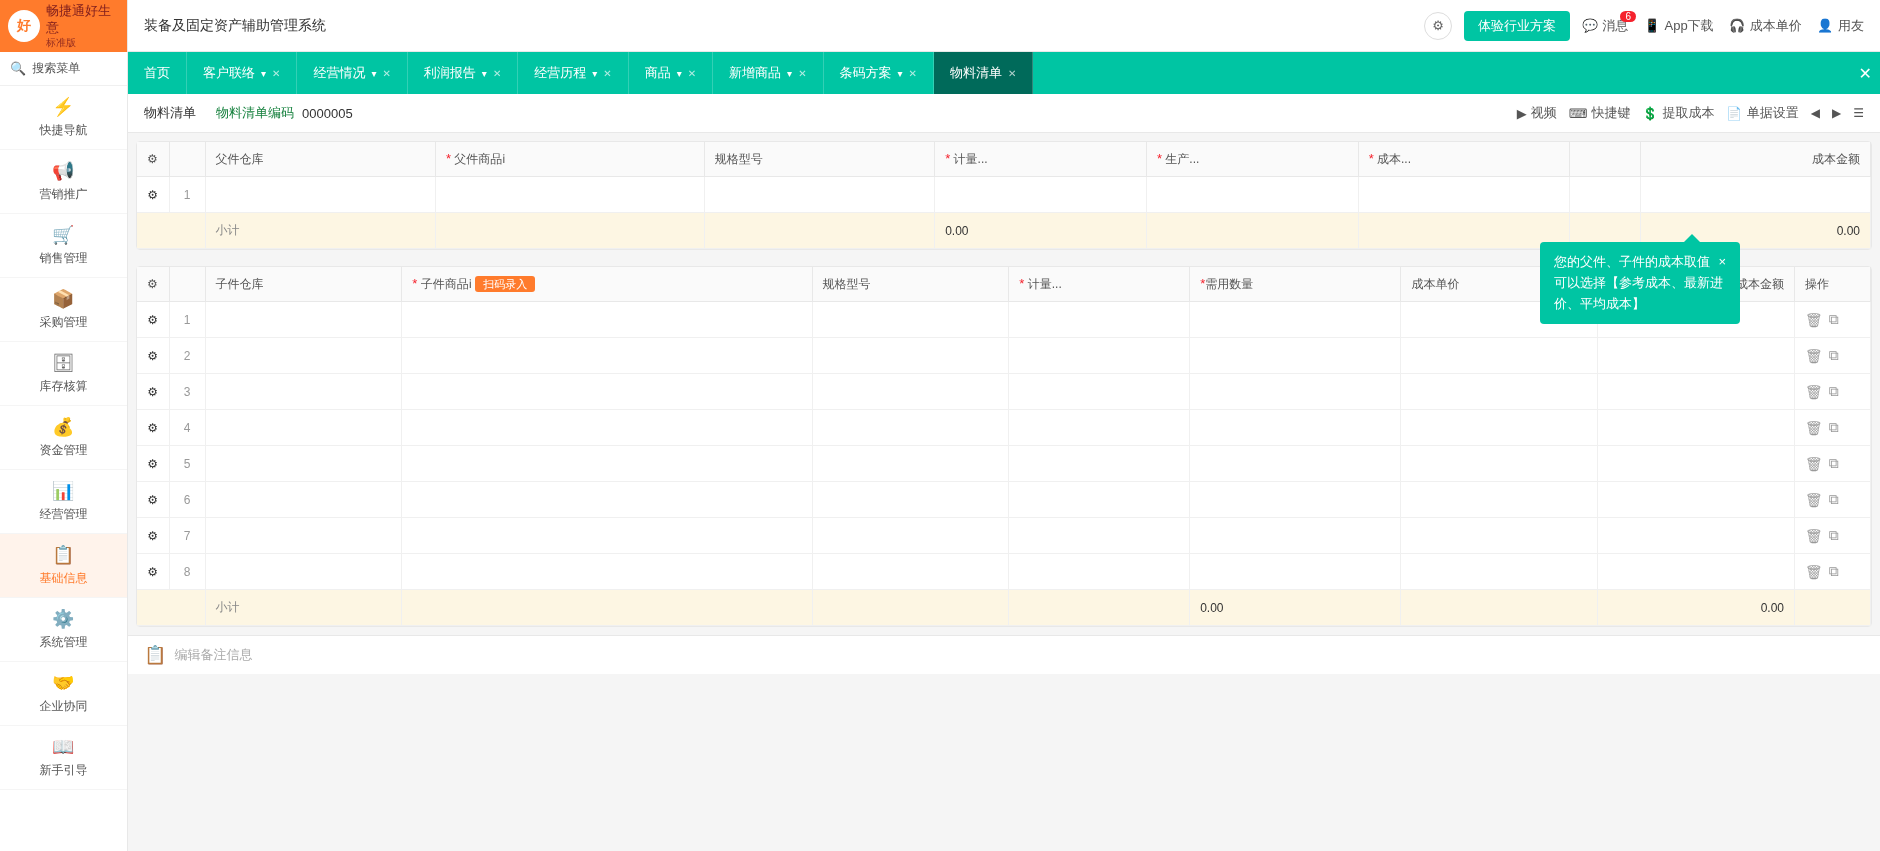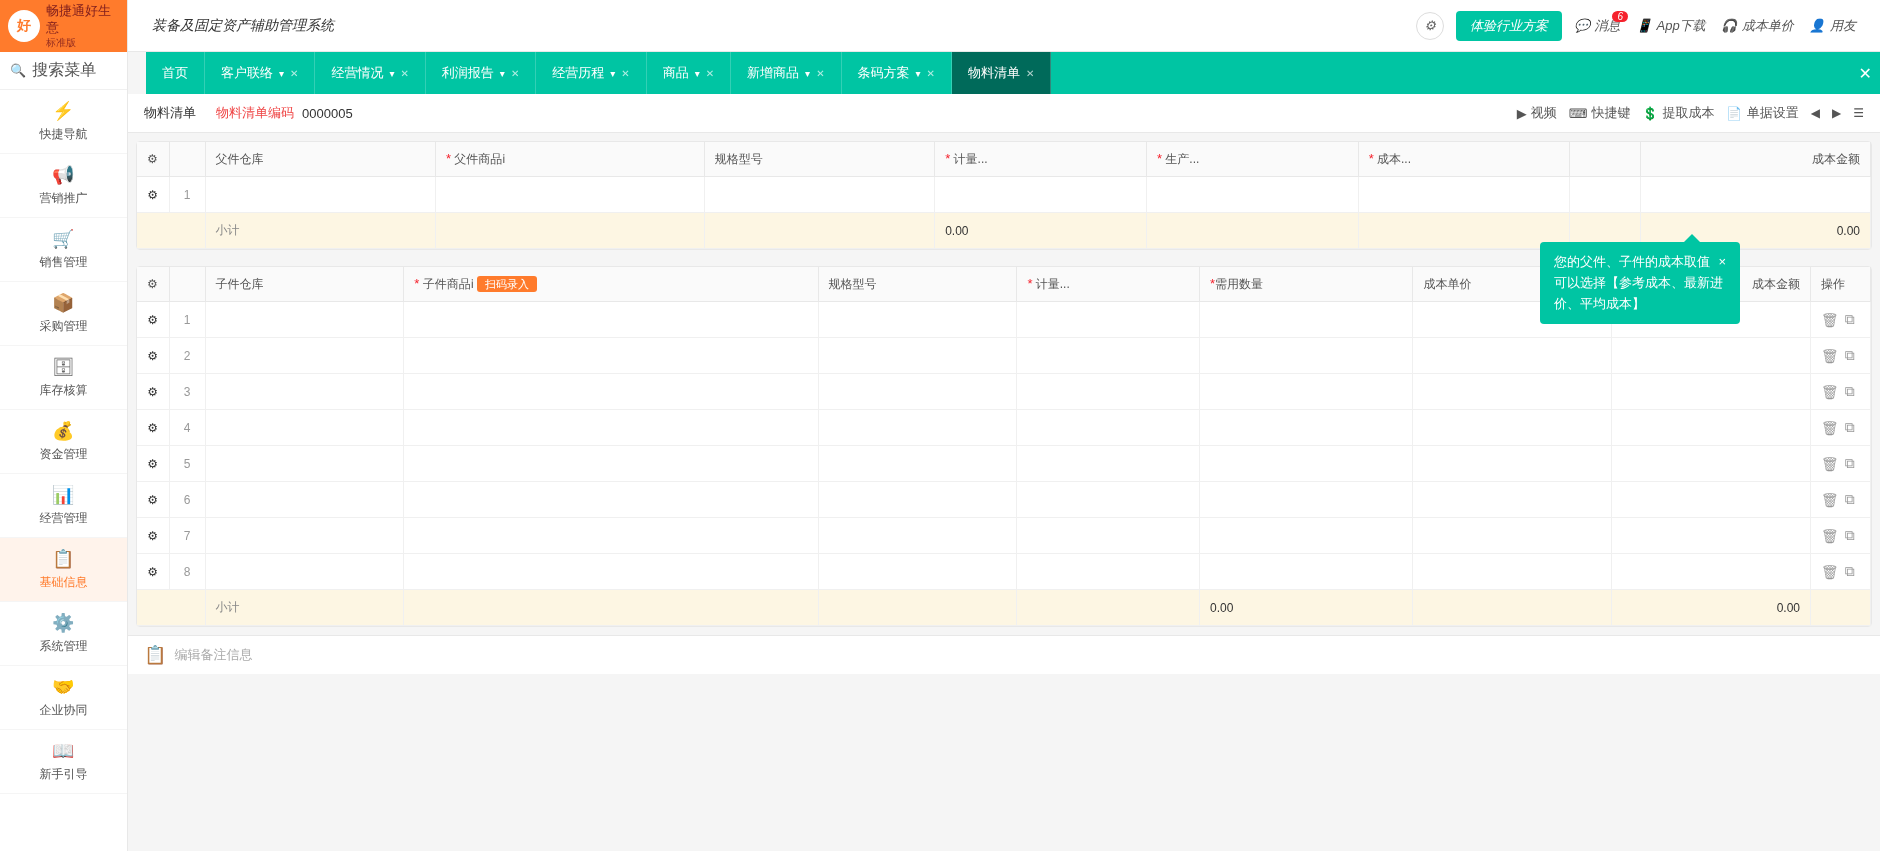--- a/index.html
+++ b/index.html
@@ -62,24 +62,23 @@
 
     
     .main { flex: 1; display: flex; flex-direction: column; overflow: hidden; }
 
     
     .topbar {
       background: #fff;
       height: 52px;
       display: flex;
       align-items: center;
-      padding: 0 24px;
+      padding: 0 16px;
       border-bottom: 1px solid #e8e8e8;
       gap: 12px;
-      font-style: italic;
     }
     .topbar-title { font-size: 14px; color: #333; flex: 1; }
     .topbar-settings-btn {
       width: 28px; height: 28px;
       border-radius: 50%;
       border: 1px solid #ddd;
       display: flex; align-items: center; justify-content: center;
       cursor: pointer; color: #666;
     }
     .topbar-trial-btn {
@@ -97,21 +96,20 @@
 
     
     .nav-tabs {
       background: #00c5a3;
       display: flex;
       align-items: center;
       height: 42px;
       padding: 0 0 0 0;
       flex-shrink: 0;
       overflow: hidden;
-      margin-left: 18px;
     }
     .nav-tab {
       padding: 0 16px;
       height: 42px;
       display: flex;
       align-items: center;
       gap: 6px;
       cursor: pointer;
       color: #fff;
       font-size: 13px;
@@ -130,21 +128,21 @@
       background: #fff;
       padding: 10px 16px;
       display: flex;
       align-items: center;
       gap: 20px;
       border-bottom: 1px solid #e8e8e8;
     }
     .breadcrumb-item { font-size: 13px; color: #555; cursor: pointer; }
     .breadcrumb-item.active { color: #333; font-weight: 500; }
     .breadcrumb-field { display: flex; align-items: center; gap: 8px; }
-    .breadcrumb-label { color: #ef4444; font-size: 13px; text-align: right; }
+    .breadcrumb-label { color: #15803d; font-size: 13px; text-align: right; }
     .breadcrumb-value { color: #333; font-size: 13px; font-weight: 500; }
     .toolbar-right { margin-left: auto; display: flex; align-items: center; gap: 12px; }
     .toolbar-btn { display: flex; align-items: center; gap: 4px; cursor: pointer; color: #555; font-size: 12px; }
 
     
     .section { background: #fff; margin: 8px; border: 1px solid #e8e8e8; border-radius: 4px; }
     .section-title { padding: 8px 16px; font-size: 13px; color: #333; font-weight: 500; border-bottom: 1px solid #f0f0f0; }
 
     
     .data-table { width: 100%; border-collapse: collapse; }
@@ -172,21 +170,21 @@
     .row-num-col { width: 36px; text-align: center; color: #999; }
     .scan-btn {
       background: #ff7b2c;
       color: #fff;
       border-radius: 3px;
       padding: 2px 8px;
       font-size: 11px;
       cursor: pointer;
       white-space: nowrap;
     }
-    .action-col { width: 60px; }
+    .action-col { width: 76px; }
     .action-icons { display: flex; gap: 6px; align-items: center; }
     .action-icon { cursor: pointer; color: #999; font-size: 14px; }
 
     
     .tooltip-popup {
       position: absolute;
       background: #00c5a3;
       color: #fff;
       padding: 10px 14px;
       border-radius: 4px;
@@ -230,21 +228,21 @@
   <div class="sidebar-logo">
     <div class="sidebar-logo-icon">好</div>
     <div class="sidebar-logo-text">
       <div>畅捷通好生意</div>
       <div style="font-size:10px;opacity:0.85;">标准版</div>
     </div>
   </div>
 
   <div class="sidebar-search">
     <span>🔍</span>
-    <span style="font-size:16px;color:#555;">搜索菜单</span>
+    <span style="font-size:12px;color:#555;">搜索菜单</span>
   </div>
 
   <div id="sidebar-nav">
 
   <div class="sidebar-nav-item">
         <span class="nav-icon">⚡</span>
                    <span class="nav-label">快捷导航</span>
       </div>
       <div class="sidebar-nav-item">
         <span class="nav-icon">📢</span>

